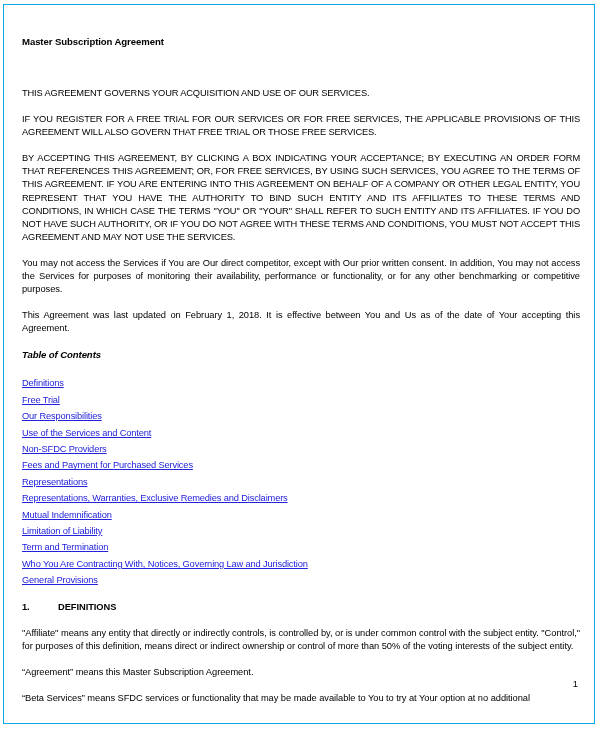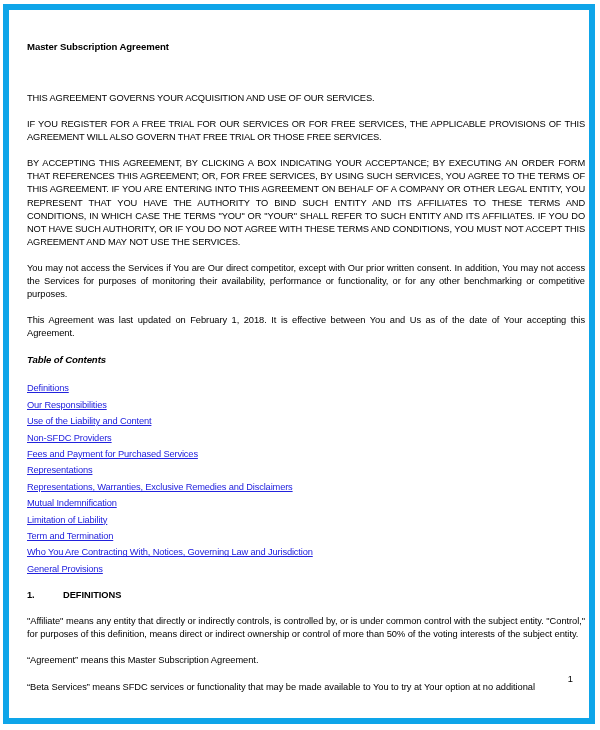--- a/index.html
+++ b/index.html
@@ -15,21 +15,21 @@
     color: #000000;
   }
 
   .page {
     position: absolute;
     left: 3px;
     top: 4px;
     width: 592px;
     height: 720px;
     background: #ffffff;
-    border: 6px solid #0ea5e9;
+    border: 1px solid #0ea5e9;
     box-sizing: border-box;
     overflow: hidden;
   }
 
   .page-body {
     position: absolute;
     left: 18px;
     top: 30px;
     width: 558px;
   }
@@ -123,22 +123,23 @@
     <p class="para caps single">THIS AGREEMENT GOVERNS YOUR ACQUISITION AND USE OF OUR SERVICES.</p>
     <p class="para caps">IF YOU REGISTER FOR A FREE TRIAL FOR OUR SERVICES OR FOR FREE SERVICES, THE APPLICABLE PROVISIONS OF THIS AGREEMENT WILL ALSO GOVERN THAT FREE TRIAL OR THOSE FREE SERVICES.</p>
     <p class="para caps">BY ACCEPTING THIS AGREEMENT, BY CLICKING A BOX INDICATING YOUR ACCEPTANCE; BY EXECUTING AN ORDER FORM THAT REFERENCES THIS AGREEMENT; OR, FOR FREE SERVICES, BY USING SUCH SERVICES, YOU AGREE TO THE TERMS OF THIS AGREEMENT. IF YOU   ARE ENTERING INTO THIS AGREEMENT ON BEHALF OF A COMPANY OR OTHER LEGAL ENTITY, YOU REPRESENT THAT YOU HAVE THE AUTHORITY TO BIND SUCH ENTITY AND ITS AFFILIATES TO THESE TERMS AND CONDITIONS, IN   WHICH CASE THE TERMS "YOU" OR "YOUR" SHALL REFER TO SUCH ENTITY AND ITS AFFILIATES. IF YOU DO NOT  HAVE SUCH AUTHORITY, OR IF YOU DO NOT AGREE WITH THESE TERMS AND CONDITIONS, YOU MUST NOT ACCEPT  THIS AGREEMENT AND MAY NOT USE THE SERVICES.</p>
     <p class="para">You may not access the Services if You are Our direct competitor, except with Our prior written consent. In addition, You may not access the Services for purposes of monitoring their availability, performance or functionality, or for any other benchmarking or competitive purposes.</p>
     <p class="para">This Agreement was last updated on February 1, 2018. It is effective between You and Us as of the date of Your accepting this Agreement.</p>
 
     <div class="toc-heading">Table of Contents</div>
 
     <ul class="toc-list">
       <li><a class="toc-link">Definitions</a></li>
+      <li><a class="toc-link">Free Trial</a></li>
       <li><a class="toc-link">Our Responsibilities</a></li>
-      <li><a class="toc-link">Use of the Liability and Content</a></li>
+      <li><a class="toc-link">Use of the Services and Content</a></li>
       <li><a class="toc-link">Non-SFDC Providers</a></li>
       <li><a class="toc-link">Fees and Payment for Purchased Services</a></li>
       <li><a class="toc-link">Representations</a></li>
       <li><a class="toc-link">Representations, Warranties, Exclusive Remedies and Disclaimers</a></li>
       <li><a class="toc-link">Mutual Indemnification</a></li>
       <li><a class="toc-link">Limitation of Liability</a></li>
       <li><a class="toc-link">Term and Termination</a></li>
       <li><a class="toc-link">Who You Are Contracting With, Notices, Governing Law and Jurisdiction</a></li>
       <li><a class="toc-link">General Provisions</a></li>
     </ul>

